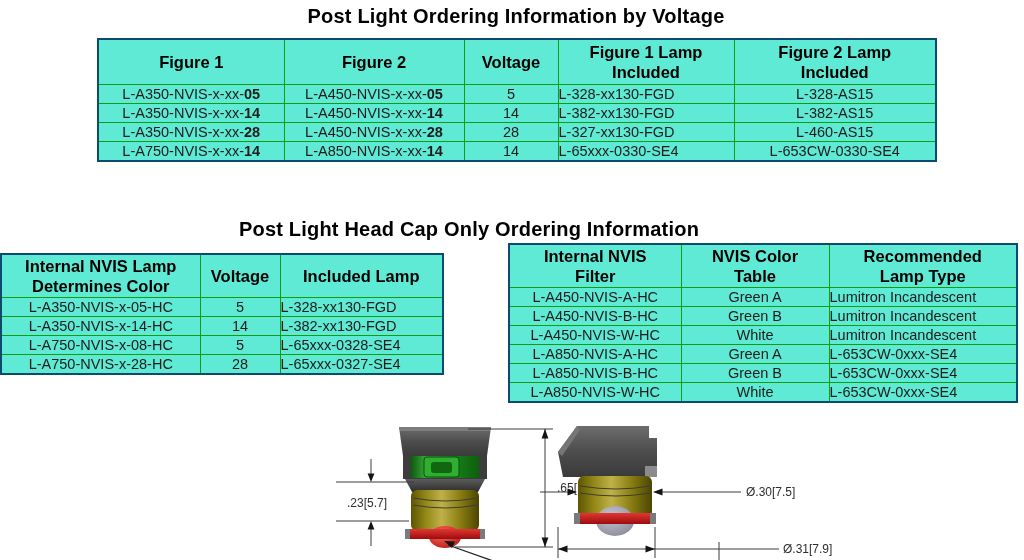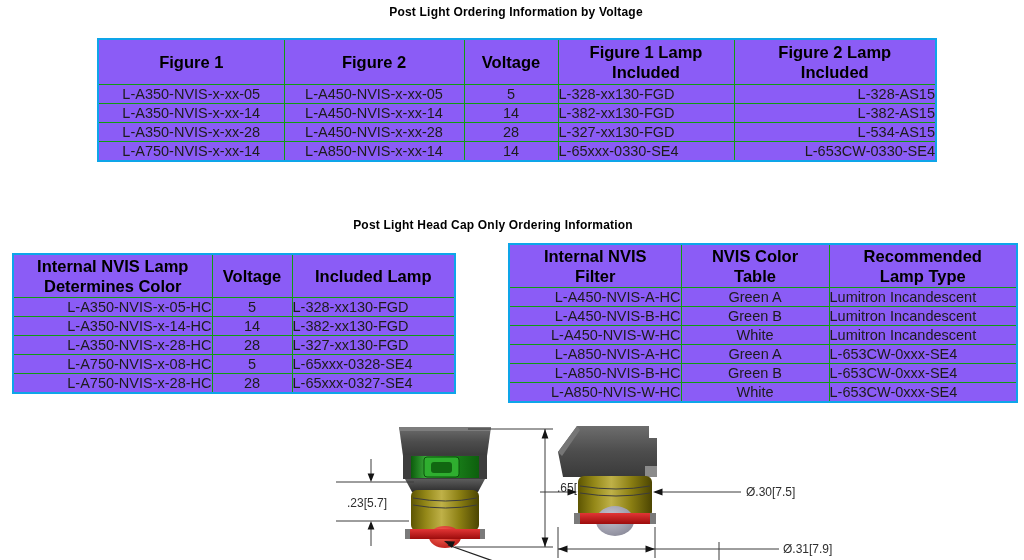--- a/index.html
+++ b/index.html
@@ -1,51 +1,51 @@
 <!DOCTYPE html>
 <html><head>
 <meta charset="utf-8">
 <style>
   html,body{margin:0;padding:0;}
   body{
     width:1024px;height:560px;position:relative;overflow:hidden;
     background:#ffffff;font-family:"Liberation Sans",sans-serif;
   }
   .title{
-    position:absolute;font-weight:bold;font-size:12px;color:#000;
+    position:absolute;font-weight:bold;font-size:20px;color:#000;
     text-align:center;letter-spacing:.2px;
   }
   #title1{left:97px;top:5px;width:838px;}
-  #title2{left:0;top:218px;width:938px;padding-left:24px;}
+  #title2{left:0;top:218px;width:938px;}
 
   table.gt{
     position:absolute;border-collapse:collapse;table-layout:fixed;
-    background:#8b5cf6;border:2px solid #0ea5e9;
+    background:#5eead4;border:2px solid #0c4a6e;
   }
   table.gt th,table.gt td{border:1px solid #119c11;overflow:hidden;}
   table.gt th{
     font-size:16.5px;font-weight:bold;color:#000;text-align:center;
     vertical-align:middle;white-space:pre-line;line-height:1.22;padding:1px 2px;
   }
   table.gt td{
     font-size:14.5px;color:#1c1c1c;height:18px;line-height:18px;
     padding:0;white-space:nowrap;vertical-align:middle;
   }
   #table1{left:97px;top:38px;width:838px;}
   #table1 th{height:42px;}
-  #table2a{left:12px;top:253px;width:442px;}
+  #table2a{left:0;top:253px;width:442px;}
   #table2b{left:508px;top:243px;width:508px;}
   #table2a th,#table2b th{height:40px;}
 
   td.cc{text-align:center;}
   td.p26{text-align:left;padding-left:26px;}
-  td.p12{text-align:right;padding-left:12px;}
+  td.p12{text-align:center;padding-left:12px;}
   td.p18{text-align:left;padding-left:18px;}
   td.p9{text-align:left;padding-left:9px;}
-  .bd{font-weight:normal;}
+  .bd{font-weight:bold;}
 
   #drawings{position:absolute;left:330px;top:418px;width:656px;height:142px;}
   .dimtxt{font-family:"Liberation Sans",sans-serif;font-size:12px;fill:#2e2e2e;}
   .dln{stroke:#3c3c3c;stroke-width:1;fill:none;}
   .ah{fill:#141414;stroke:none;}
 </style>
 </head>
 <body>
 
 <div id="title1" class="title">Post Light Ordering Information by Voltage</div>
@@ -82,21 +82,21 @@
       <td class="cc"><span>L-A450-NVIS-x-xx-</span><span class="bd">14</span></td>
       <td class="cc">14</td>
       <td class="p26">L-382-xx130-FGD</td>
       <td class="p12">L-382-AS15</td>
     </tr>
     <tr>
       <td class="cc"><span>L-A350-NVIS-x-xx-</span><span class="bd">28</span></td>
       <td class="cc"><span>L-A450-NVIS-x-xx-</span><span class="bd">28</span></td>
       <td class="cc">28</td>
       <td class="p26">L-327-xx130-FGD</td>
-      <td class="p12">L-534-AS15</td>
+      <td class="p12">L-460-AS15</td>
     </tr>
     <tr>
       <td class="cc"><span>L-A750-NVIS-x-xx-</span><span class="bd">14</span></td>
       <td class="cc"><span>L-A850-NVIS-x-xx-</span><span class="bd">14</span></td>
       <td class="cc">14</td>
       <td class="p26">L-65xxx-0330-SE4</td>
       <td class="p12">L-653CW-0330-SE4</td>
     </tr>
   </tbody>
 </table>
@@ -120,25 +120,20 @@
   <tbody>
     <tr>
       <td class="p12">L-A350-NVIS-x-05-HC</td>
       <td class="cc">5</td>
       <td class="p18">L-328-xx130-FGD</td>
     </tr>
     <tr>
       <td class="p12">L-A350-NVIS-x-14-HC</td>
       <td class="cc">14</td>
       <td class="p18">L-382-xx130-FGD</td>
-    </tr>
-    <tr>
-      <td class="p12">L-A350-NVIS-x-28-HC</td>
-      <td class="cc">28</td>
-      <td class="p18">L-327-xx130-FGD</td>
     </tr>
     <tr>
       <td class="p12">L-A750-NVIS-x-08-HC</td>
       <td class="cc">5</td>
       <td class="p18">L-65xxx-0328-SE4</td>
     </tr>
     <tr>
       <td class="p12">L-A750-NVIS-x-28-HC</td>
       <td class="cc">28</td>
       <td class="p18">L-65xxx-0327-SE4</td>

